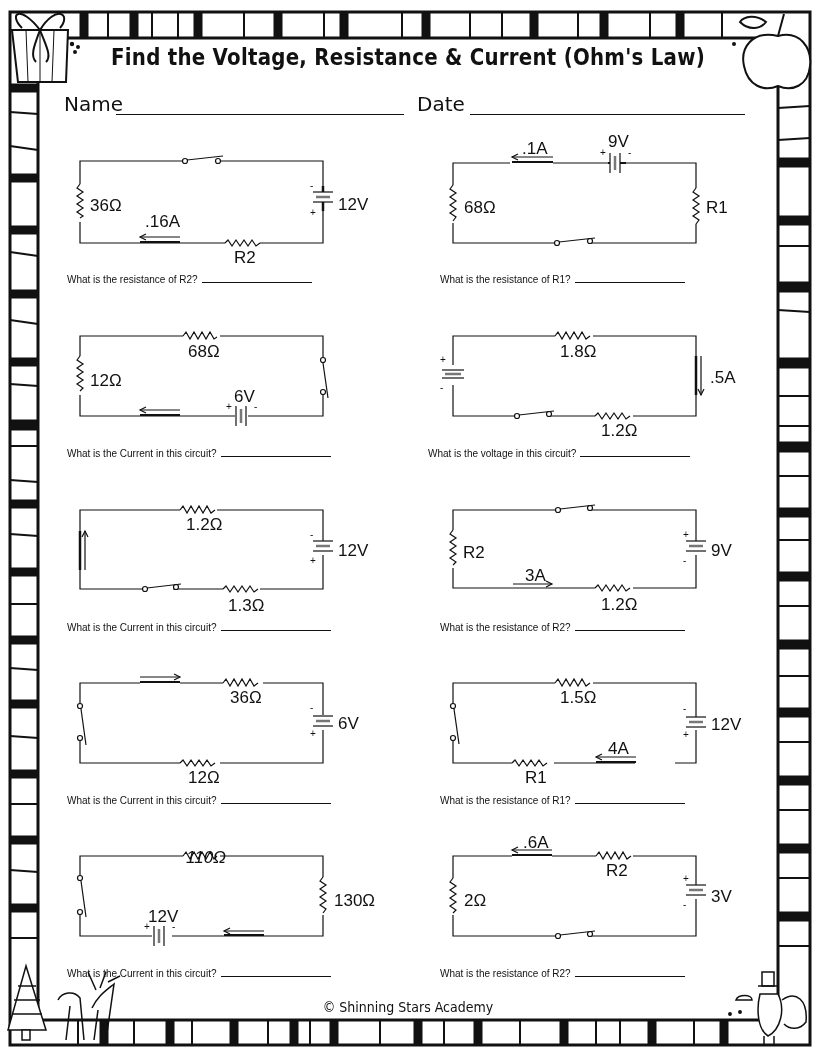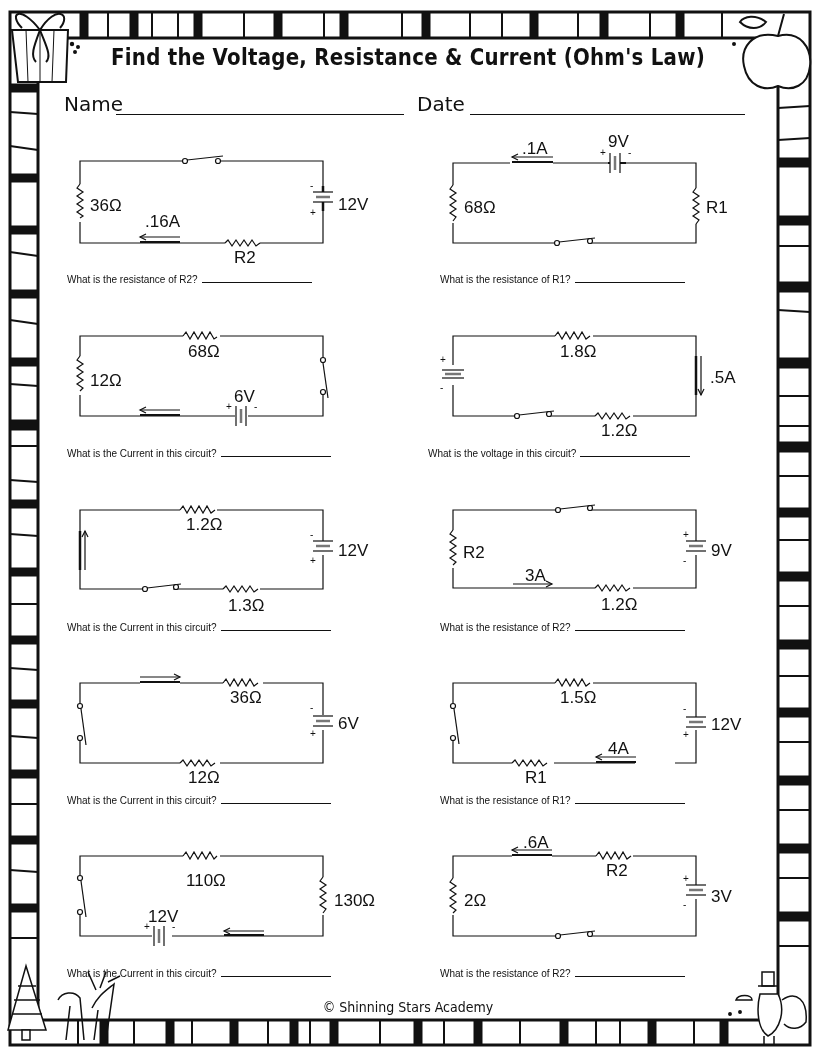--- a/index.html
+++ b/index.html
@@ -441,21 +441,21 @@
       <circle cx="20" cy="77" r="2.5" fill="#fff"></circle>
       <line x1="21" y1="46" x2="26" y2="82"></line>
       <line x1="94" y1="91" x2="94" y2="111"></line>
       <line x1="99" y1="94" x2="99" y2="108" stroke-width="2.5" stroke="#777"></line>
       <line x1="104" y1="91" x2="104" y2="111"></line>
       <line x1="164" y1="96" x2="204" y2="96"></line>
       <line x1="164" y1="100" x2="204" y2="100" stroke-width="2"></line>
       <path d="M170,93 L164,96 L170,99" fill="none"></path>
     </g>
   </svg>
-  <span class="lbl" style="left:126px; top:36px;">110Ω</span>
+  <span class="lbl" style="left:126px; top:13px;font-style:italic;">110Ω</span>
   <span class="lbl" style="left:274px; top:56px;">130Ω</span>
   <span class="lbl" style="left:88px; top:72px;">12V</span>
   <span class="lbl" style="left:84px; top:86px; font-size:10px;">+</span>
   <span class="lbl" style="left:112px; top:86px; font-size:10px;">-</span>
 </div>
 <div class="question" style="left:67px; top:964px;">
   <span>What is the Current in this circuit?</span><span class="blank"></span>
 </div>
 
 <div class="circuit" style="left:430px; top:825px;">

